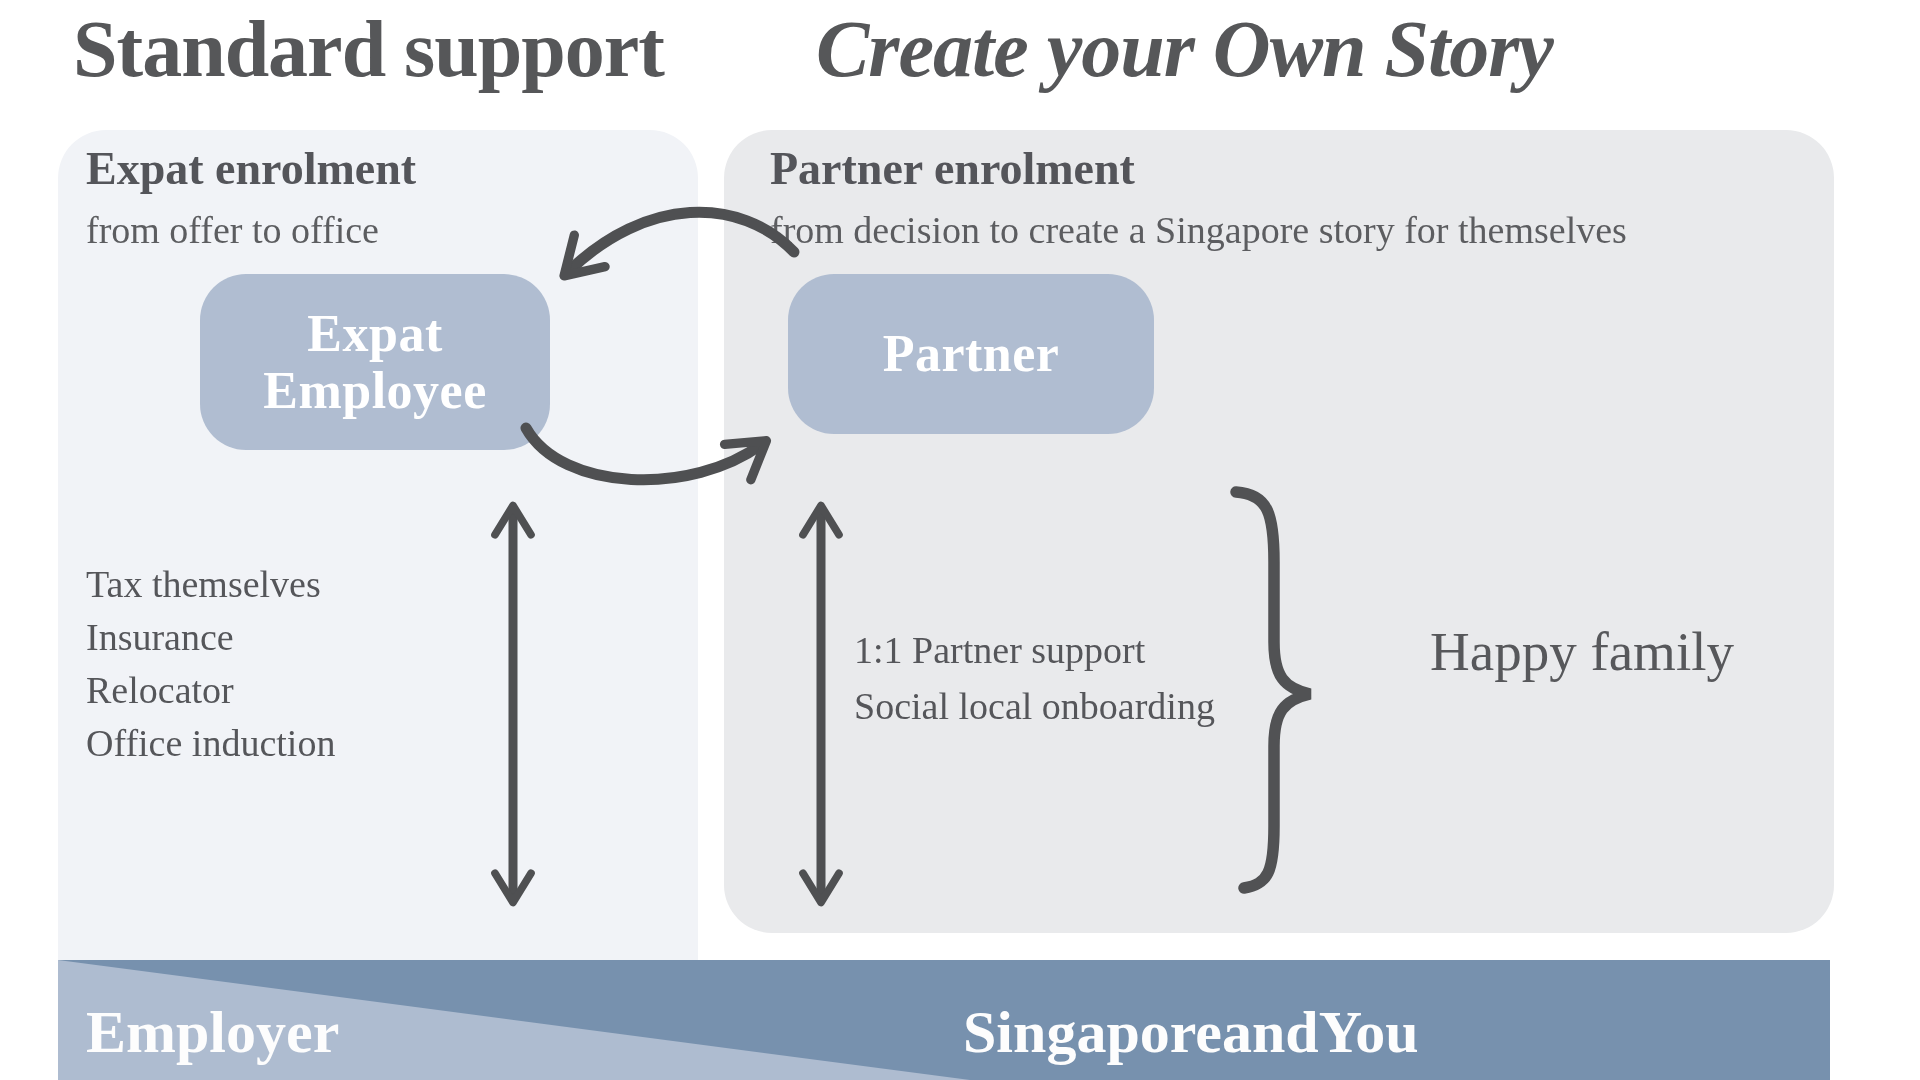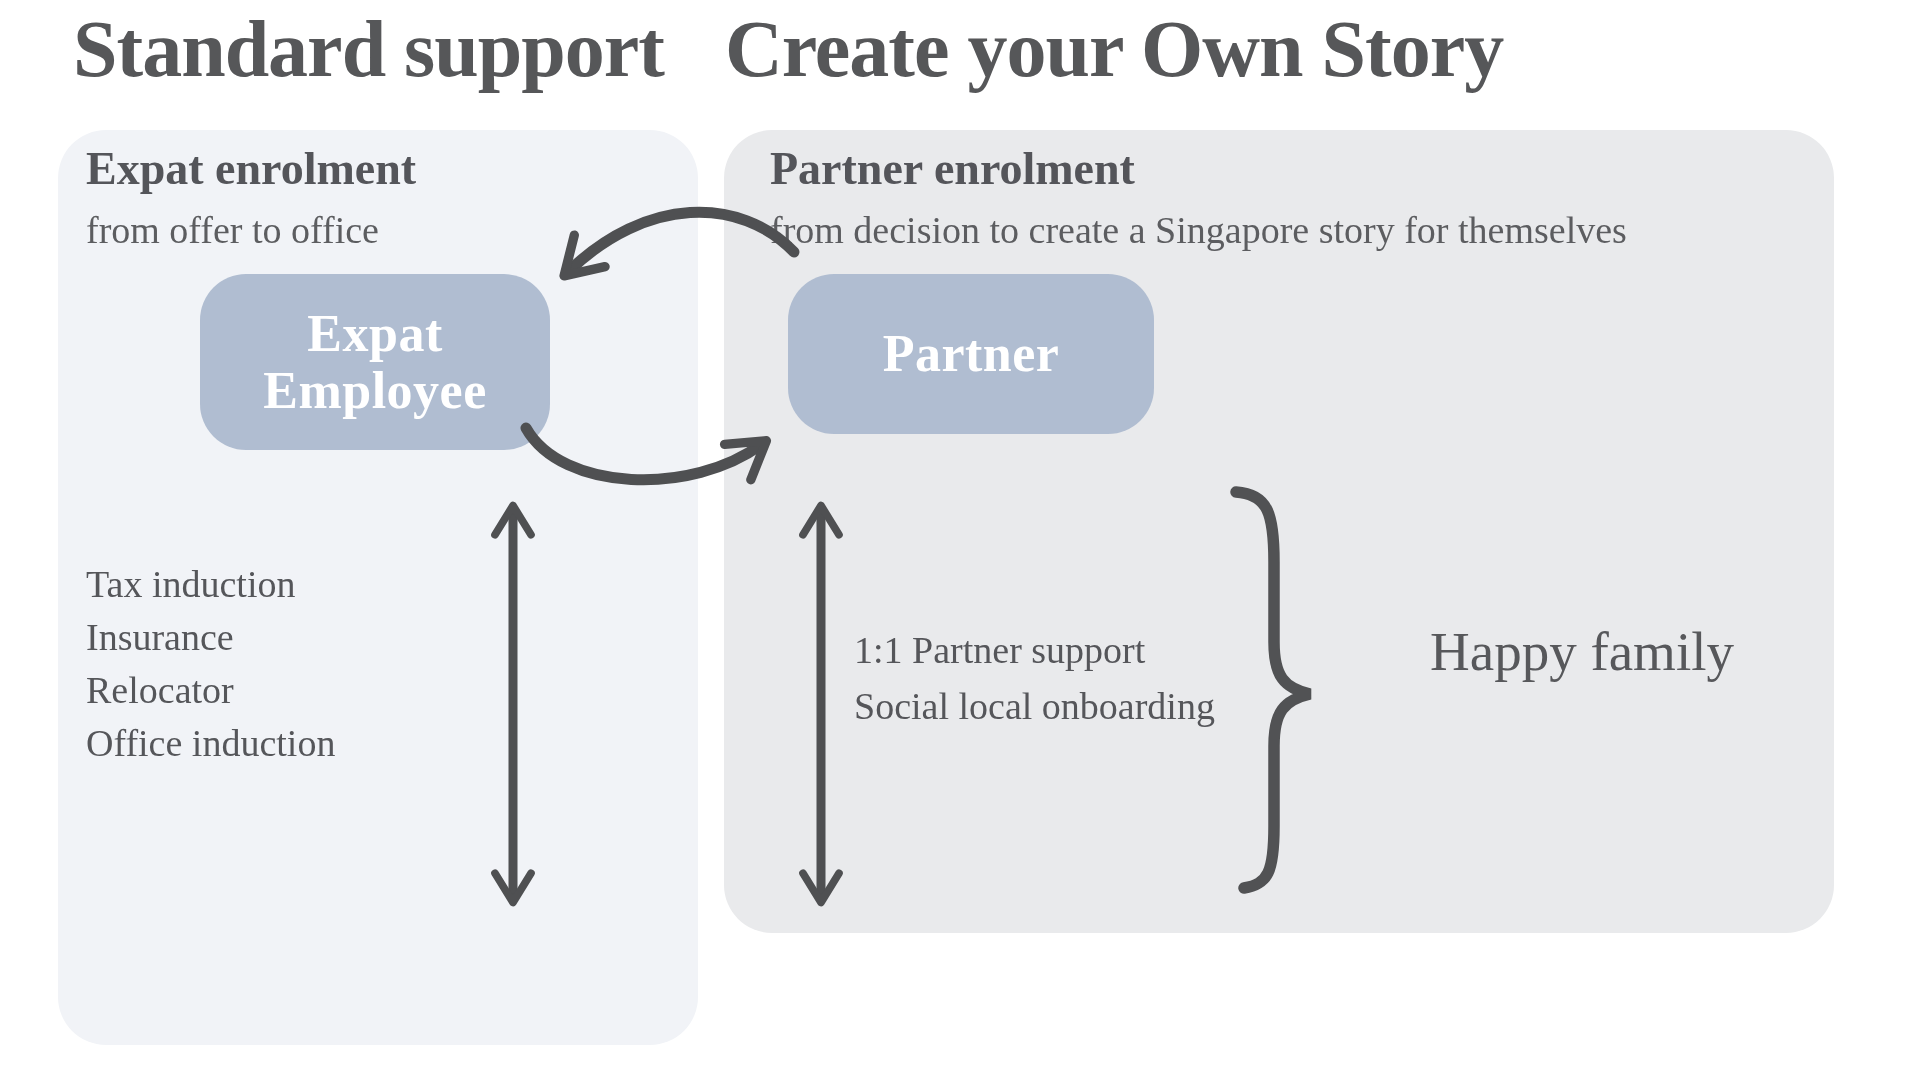--- a/index.html
+++ b/index.html
@@ -15,21 +15,21 @@
     position: absolute;
     top: 4px;
     margin: 0;
     font-size: 80px;
     font-weight: bold;
     color: #565759;
     white-space: nowrap;
     letter-spacing: -1px;
   }
   #h-left  { left: 73px; }
-  #h-right { left: 725px; }
+  #h-right { left: 816px; font-style: italic; }
 
   .panel {
     position: absolute;
     top: 130px;
     border-radius: 48px;
   }
   .panel-left  { left: 58px;  width: 640px;  height: 915px; background: #f1f3f7; }
   .panel-right { left: 724px; width: 1110px; height: 803px; background: #e9eaec; }
 
   .p-title {
@@ -140,21 +140,21 @@
   <section class="panel panel-left">
     <h2 class="p-title">Expat enrolment</h2>
     <div class="p-sub">from offer to office</div>
 
     <div class="bluebox box-expat">
       <span>Expat</span>
       <span>Employee</span>
     </div>
 
     <div class="services">
-      <div>Tax induction</div>
+      <div>Tax themselves</div>
       <div>Insurance</div>
       <div>Relocator</div>
       <div>Office induction</div>
     </div>
   </section>
 
   <section class="panel panel-right">
     <h2 class="p-title">Partner enrolment</h2>
     <div class="p-sub">from decision to create a Singapore story for themselves</div>
 
@@ -189,14 +189,21 @@
 
     <path d="M 1236 492
              C 1268 494, 1274 514, 1274 562
              L 1274 642
              C 1274 676, 1284 688, 1310 694
              C 1284 700, 1274 712, 1274 746
              L 1274 826
              C 1274 872, 1268 884, 1244 888" fill="none" stroke="#515254" stroke-width="11.5" stroke-linecap="round"></path>
   </svg>
 
+  <footer class="footer-bar">
+    <svg width="1772" height="120" viewBox="0 0 1772 120">
+      <polygon points="0,0 912,120 0,120" fill="#aebcd0"></polygon>
+    </svg>
+    <div class="footer-label" id="employer">Employer</div>
+    <div class="footer-label" id="singaporeandyou">SingaporeandYou</div>
+  </footer>
 
 </div>
 
 </body></html>

